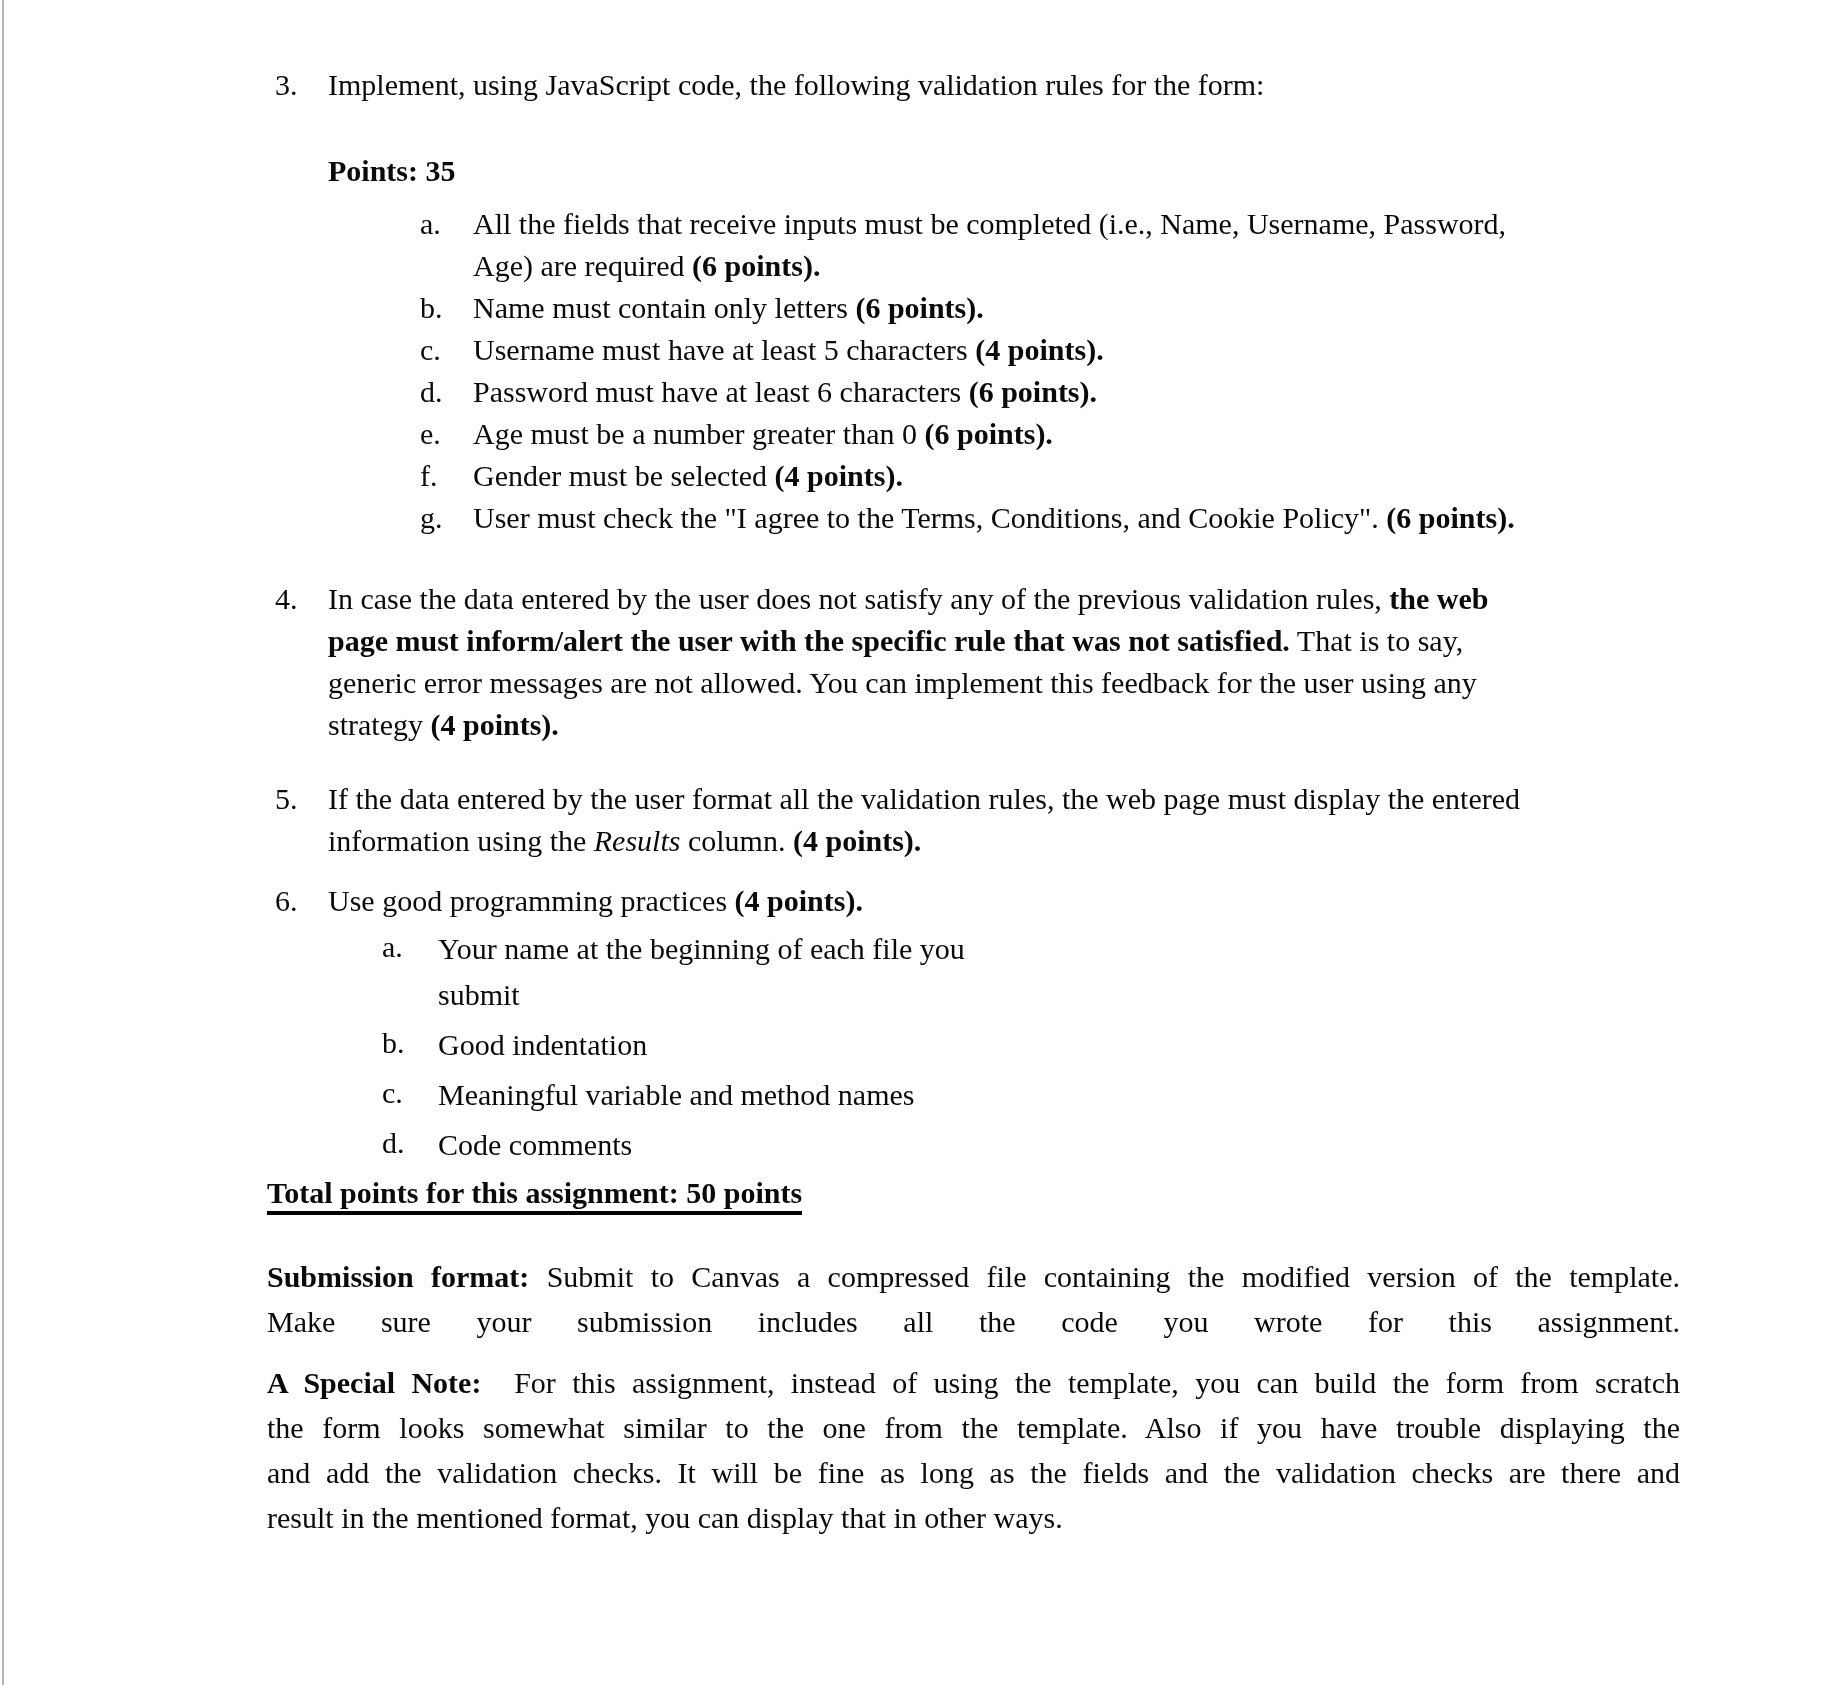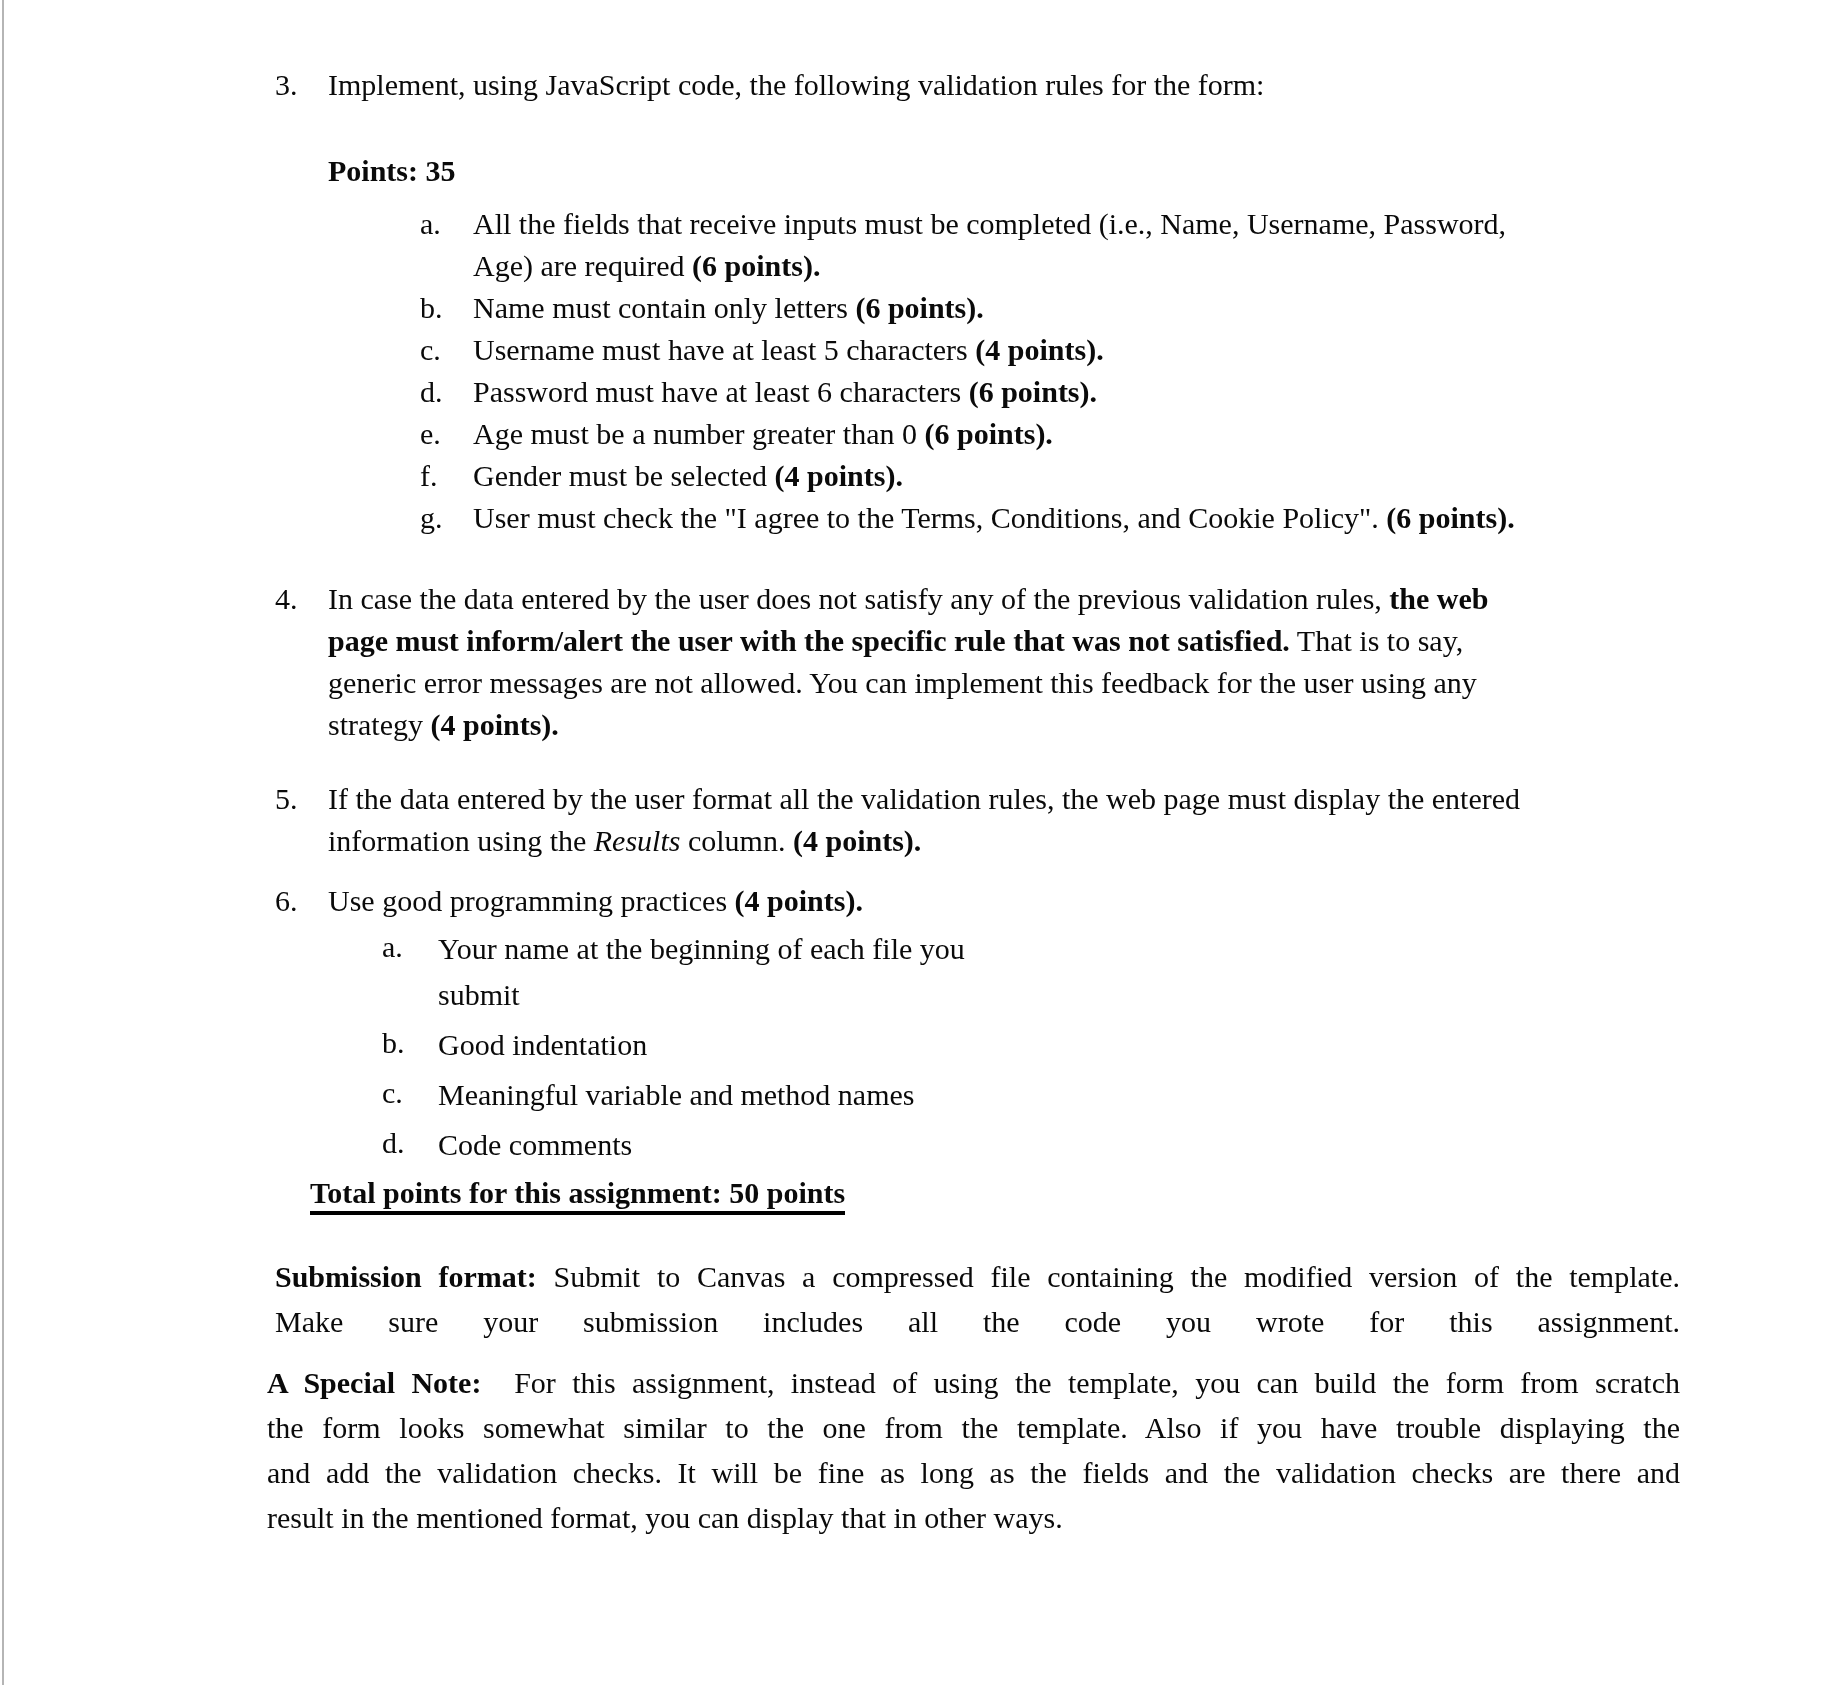--- a/index.html
+++ b/index.html
@@ -133,24 +133,24 @@
       <div class="content">
         <div class="ln"><span>Meaningful variable and method names</span></div>
       </div>
     </div>
     <div class="li l2" style="margin-top: 4px;">
       <span class="marker">d.</span>
       <div class="content">
         <div class="ln"><span>Code comments</span></div>
       </div>
     </div>
-    <div class="p0" style="margin-top: 4px; margin-left: 43px;">
+    <div class="p0" style="margin-top: 4px;">
       <div class="ln"><span class="b u">Total points for this assignment: 50 points</span></div>
     </div>
-    <div class="p0 para" style="margin-top: 40px; margin-left: 8px;">
+    <div class="p0 para" style="margin-top: 40px;">
       <div class="ln just"><span class="b">Submission format:</span><span> Submit to Canvas a compressed file containing the modified version of the template.</span></div>
       <div class="ln just"><span>Make sure your submission includes all the code you wrote for this assignment.</span></div>
     </div>
     <div class="p0 para" style="margin-top: 16px;">
       <div class="ln just"><span class="b">A Special Note:</span><span>&nbsp; For this assignment, instead of using the template, you can build the form from scratch</span></div>
       <div class="ln just"><span>the form looks somewhat similar to the one from the template. Also if you have trouble displaying the</span></div>
       <div class="ln just"><span>and add the validation checks. It will be fine as long as the fields and the validation checks are there and</span></div>
       <div class="ln"><span>result in the mentioned format, you can display that in other ways.</span></div>
     </div>
   </div>

